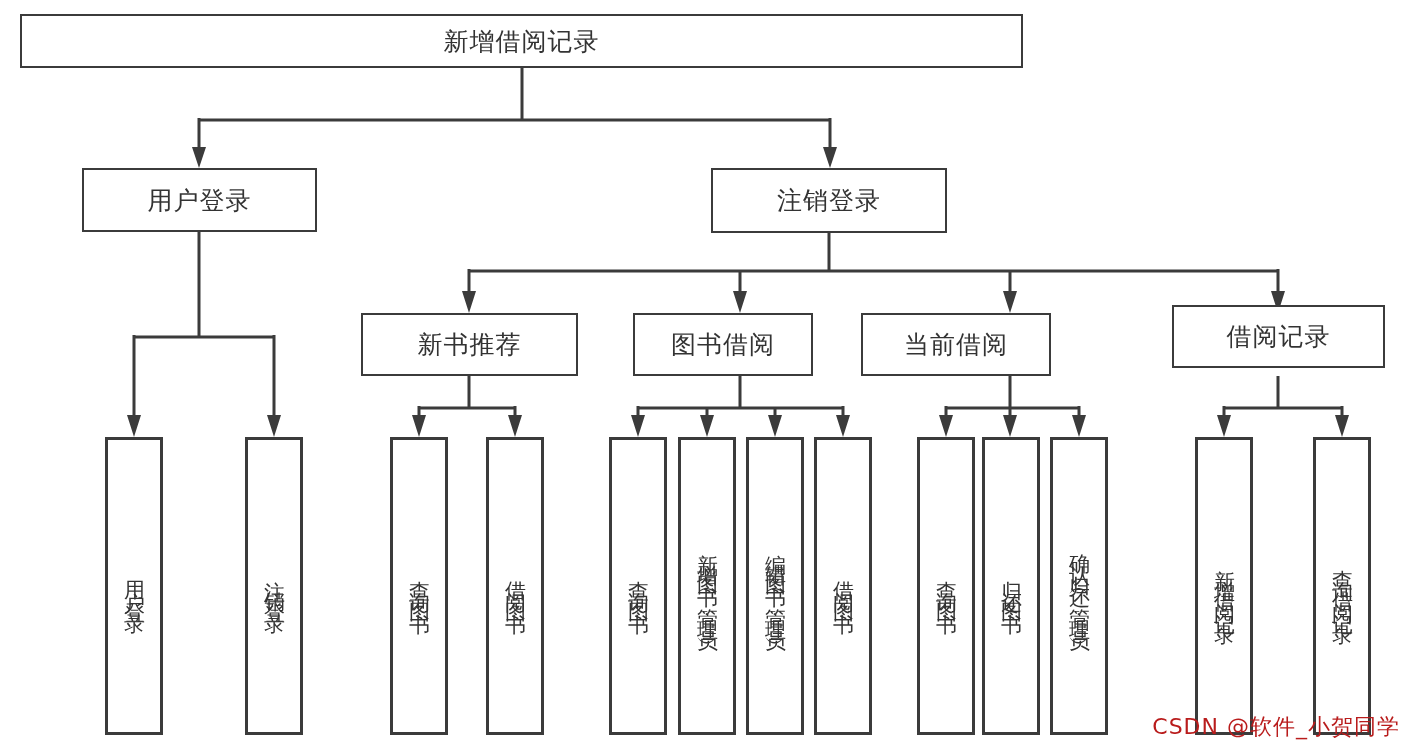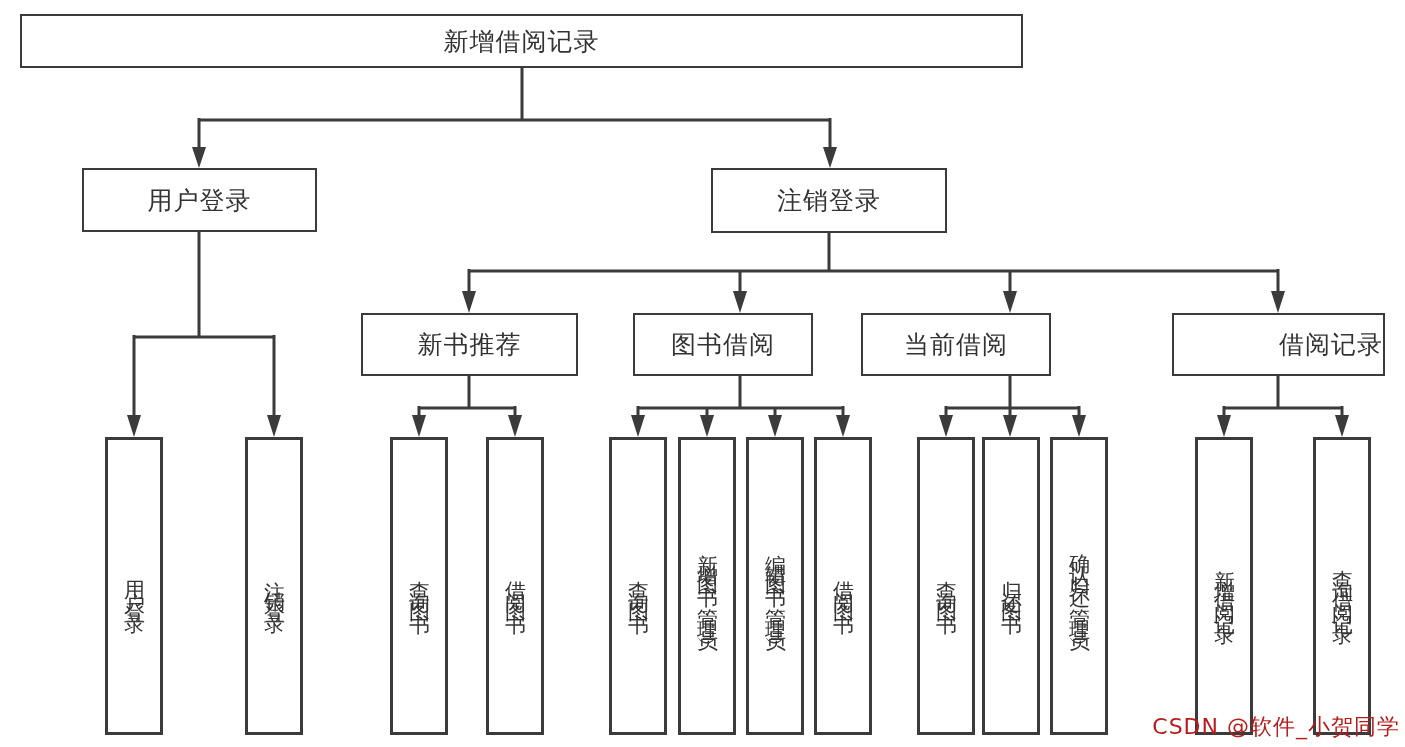--- a/index.html
+++ b/index.html
@@ -76,21 +76,21 @@
 
   <div class="hbox" style="left:361px;top:313px;width:217px;height:63px;align-items:center;">
     <span>新书推荐</span>
   </div>
   <div class="hbox" style="left:633px;top:313px;width:180px;height:63px;">
     <span>图书借阅</span>
   </div>
   <div class="hbox" style="left:861px;top:313px;width:190px;height:63px;">
     <span>当前借阅</span>
   </div>
-  <div class="hbox" style="left:1172px;top:313px;width:213px;height:63px;justify-content:flex-end;">
+  <div class="hbox" style="left:1172px;top:305px;width:213px;height:63px;">
     <span>借阅记录</span>
   </div>
 
   <div class="leaf" style="left:105px;">
     <span class="vtext">用户登录</span>
   </div>
   <div class="leaf" style="left:245px;">
     <span class="vtext">注销登录</span>
   </div>
   <div class="leaf" style="left:390px;">

